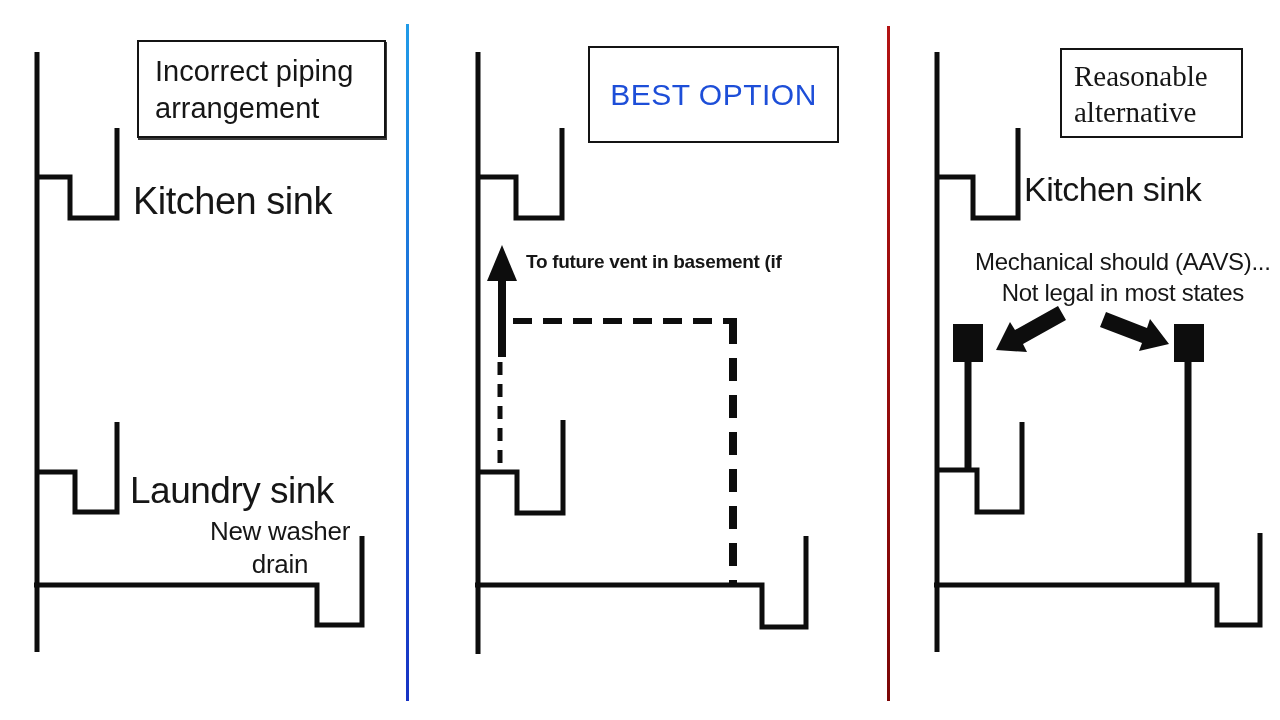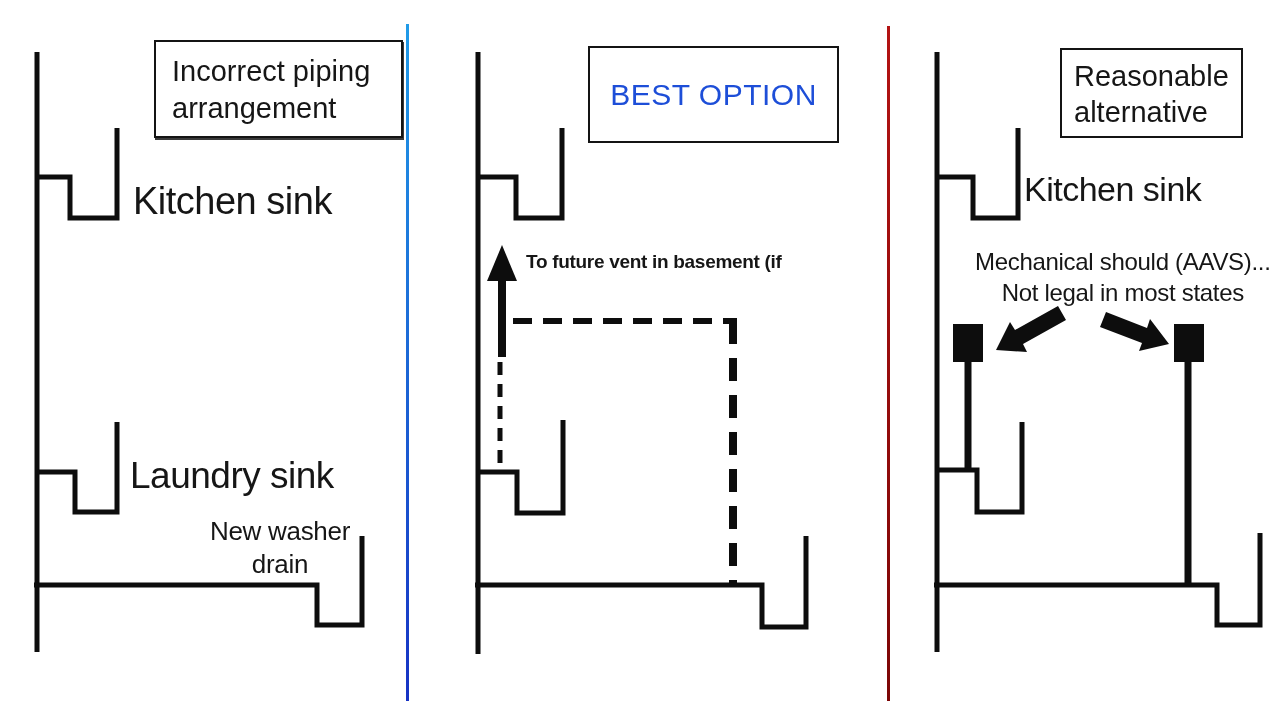--- a/index.html
+++ b/index.html
@@ -12,32 +12,32 @@
   .divider { position:absolute; width:3px; }
   .divider-blue { left:406px; top:24px; height:677px;
     background:linear-gradient(180deg,#209be8 0%,#1733c4 100%); }
   .divider-red  { left:887px; top:26px; height:675px;
     background:linear-gradient(180deg,#b31313 0%,#7c0606 100%); }
 
   .title-box {
     position:absolute; background:#ffffff; border:2px solid #141414;
     box-sizing:border-box;
   }
-  .title-box.shadowed { box-shadow:1px 2px 0 #3a3a3a;margin-left:17px; }
+  .title-box.shadowed { box-shadow:1px 2px 0 #3a3a3a; }
   .tb-left   { left:137px; top:40px;  width:249px; height:98px; padding:11px 0 0 16px;
                font-size:29px; line-height:37px; }
   .tb-middle { left:588px; top:46px;  width:251px; height:97px;
                display:flex; align-items:center; justify-content:center;
                font-size:30px; letter-spacing:0.5px; }
   .tb-right  { left:1060px; top:48px; width:183px; height:90px; padding:8px 0 0 12px;
-               font-size:29px; line-height:36px; }
+               font-size:29px; line-height:36px;font-family:Liberation Serif, serif; }
 
   .lbl { position:absolute; white-space:nowrap; letter-spacing:-0.5px;text-align:center; }
   .lbl-kitchen-left  { left:133px; top:180px; font-size:38px; }
-  .lbl-laundry-left  { left:130px; top:455px; font-size:37px; }
+  .lbl-laundry-left  { left:130px; top:470px; font-size:37px; }
   .lbl-washer        { left:198px; top:515px; width:164px; text-align:center;
                        font-size:26px; line-height:33px; letter-spacing:-0.3px; }
   .lbl-note-middle   { left:526px; top:247px; font-size:19px; line-height:29px;
                        letter-spacing:-0.3px;font-weight:bold; }
   .lbl-kitchen-right { left:1024px; top:170px; font-size:34px; }
   .lbl-note-right    { left:975px;  top:246px; font-size:24px; line-height:31px;
                        letter-spacing:-0.3px; }
   .line { display:block; }
 </style>
 </head>

